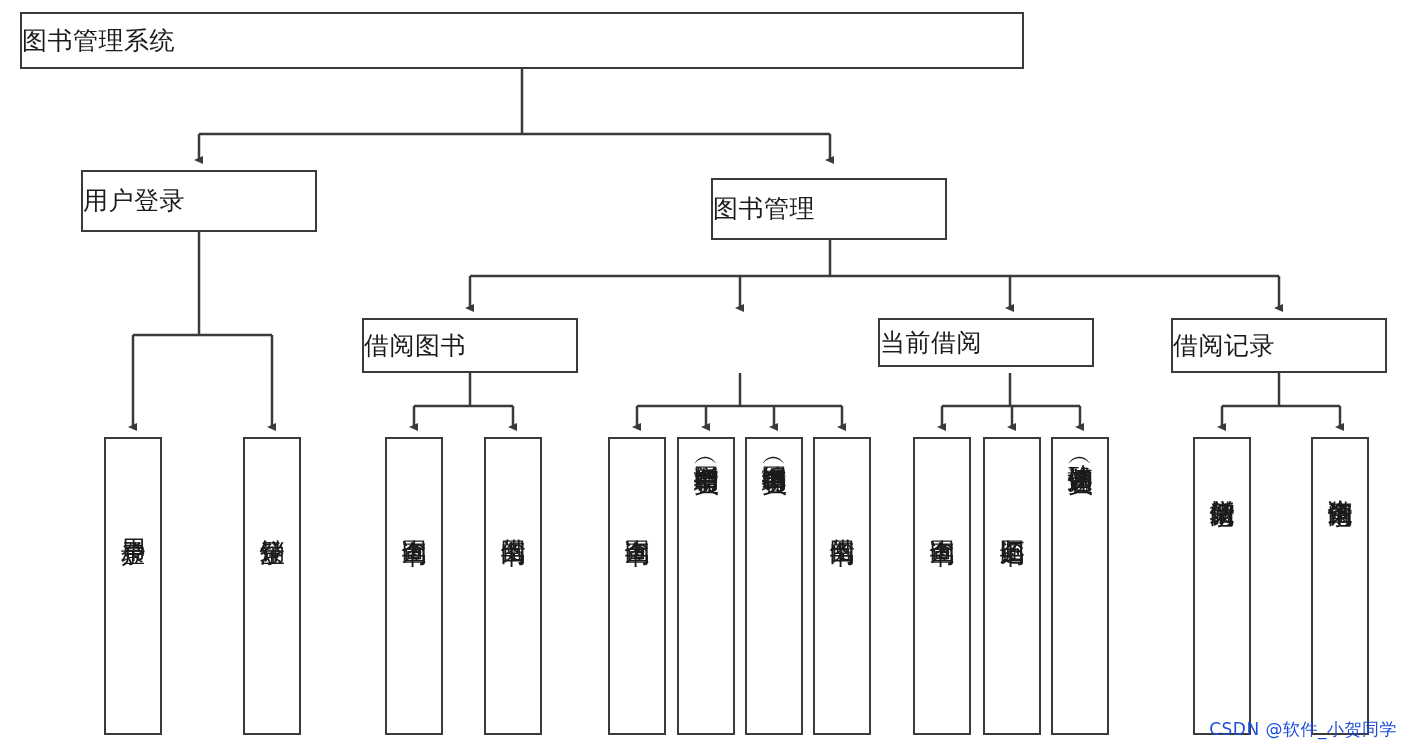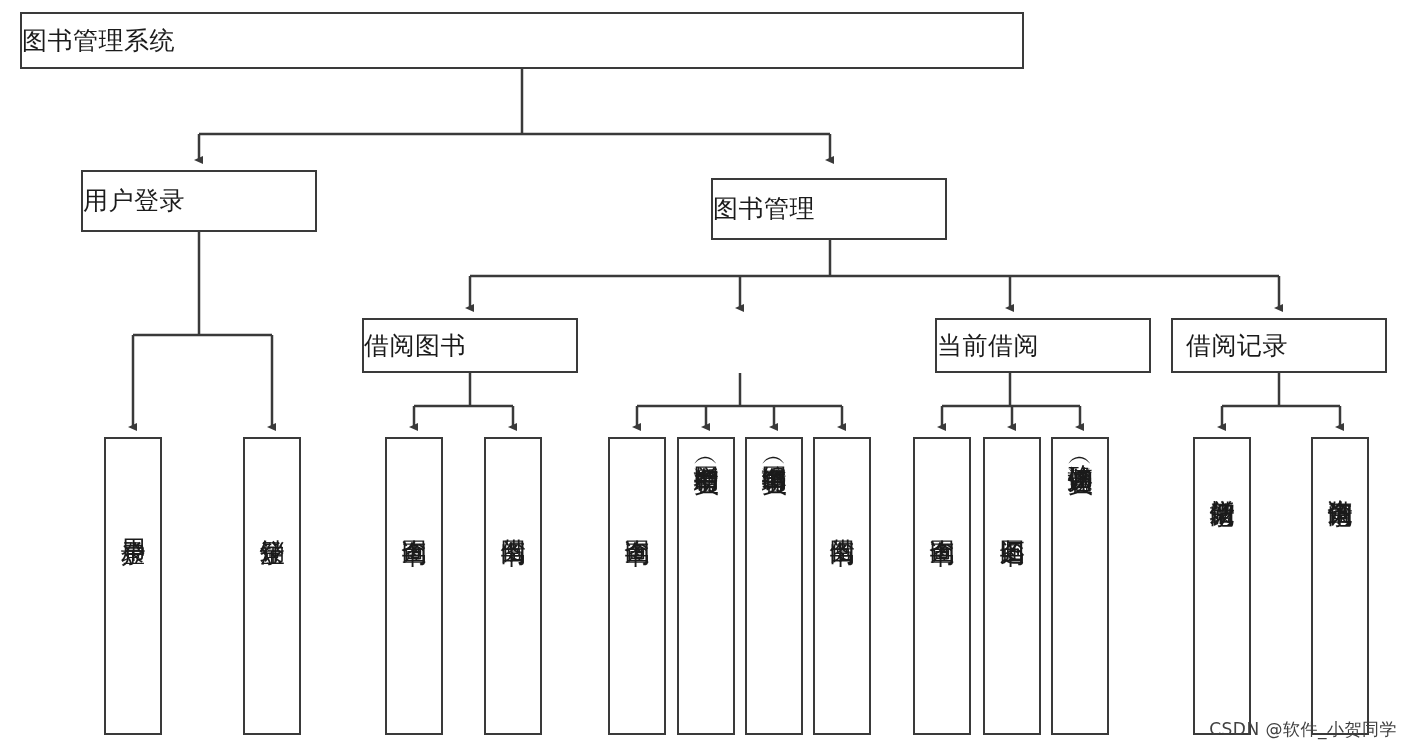--- a/index.html
+++ b/index.html
@@ -56,21 +56,21 @@
     font-size: 25px;
     line-height: 1.18;
     letter-spacing: 1px;
     margin: 0 auto;
   }
   .watermark {
     position: absolute;
     right: 8px;
     bottom: 6px;
     font-size: 17px;
-    color: #404040;
+    color: #1d4ed8;
     white-space: nowrap;
     letter-spacing: 0.5px;
   }
 </style>
 </head>
 <body>
 
 <div id="canvas">
 
   <svg id="edges" viewBox="0 0 1405 747" xmlns="http://www.w3.org/2000/svg">
@@ -130,24 +130,24 @@
   <div class="node h" style="left:81px;top:170px;width:236px;height:62px;">
     <span class="lbl">用户登录</span>
   </div>
   <div class="node h" style="left:711px;top:170px;width:236px;height:62px;margin-top:8px;">
     <span class="lbl">图书管理</span>
   </div>
 
   <div class="node h" style="left:362px;top:318px;width:216px;height:55px;">
     <span class="lbl">借阅图书</span>
   </div>
-  <div class="node h" style="left:935px;top:318px;width:216px;height:55px;">
+  <div class="node h" style="left:878px;top:318px;width:216px;height:49px;">
     <span class="lbl">当前借阅</span>
   </div>
-  <div class="node h" style="left:1171px;top:318px;width:216px;height:55px;padding-left:13px;">
+  <div class="node h" style="left:1171px;top:318px;width:216px;height:55px;">
     <span class="lbl">借阅记录</span>
   </div>
 
   <div class="node v" style="left:104px;top:437px;width:58px;height:298px;padding-top:80px;">
     <span class="lbl">用户登录</span>
   </div>
   <div class="node v" style="left:243px;top:437px;width:58px;height:298px;padding-top:80px;">
     <span class="lbl">注销登录</span>
   </div>
 

